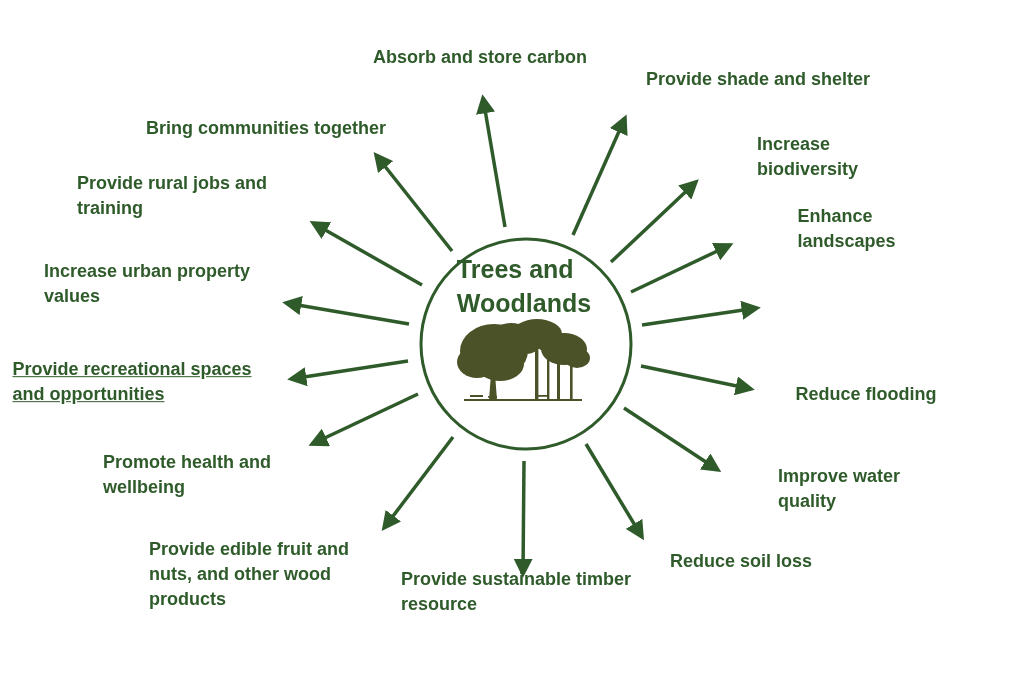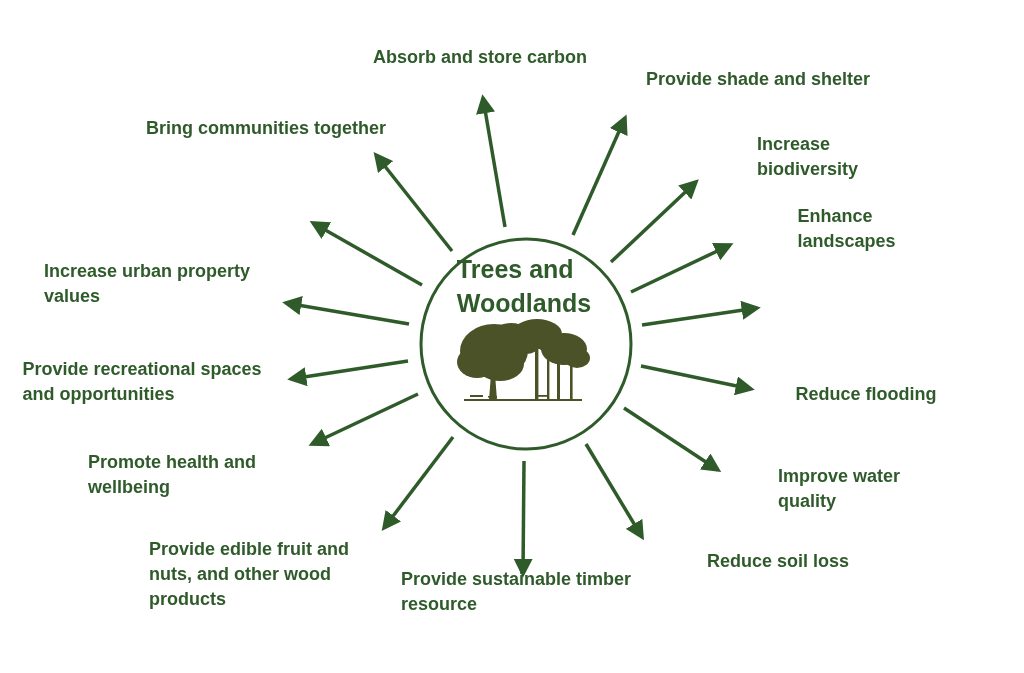--- a/index.html
+++ b/index.html
@@ -107,27 +107,29 @@
 
   <div class="center-title">Trees and
 Woodlands</div>
 
   <div class="benefit" style="left:480px; top:57px;">Absorb and store carbon</div>
   <div class="benefit" style="left:758px; top:79px;">Provide shade and shelter</div>
   <div class="benefit" style="left:846px; top:157px;">Increase biodiversity</div>
   <div class="benefit" style="left:873px; top:229px;">Enhance landscapes</div>
   <div class="benefit" style="left:866px; top:394px;">Reduce flooding</div>
   <div class="benefit" style="left:860px; top:489px;">Improve water quality</div>
-  <div class="benefit" style="left:778px; top:561px;">Reduce soil loss</div>
+  <div class="benefit" style="left:741px; top:561px;">Reduce soil loss</div>
   <div class="benefit" style="left:516px; top:592px;">Provide sustainable timber
 resource</div>
   <div class="benefit" style="left:249px; top:574px;">Provide edible fruit and
 nuts, and other wood
 products</div>
-  <div class="benefit" style="left:172px; top:475px;">Promote health and
+  <div class="benefit" style="left:187px; top:475px;">Promote health and
 wellbeing</div>
-  <div class="benefit" style="left:142px; top:382px;">Provide recreational spaces
+  <div class="benefit" style="left:132px; top:382px;text-decoration:underline;">Provide recreational spaces
 and opportunities</div>
   <div class="benefit" style="left:147px; top:284px;">Increase urban property
 values</div>
+  <div class="benefit" style="left:172px; top:196px;">Provide rural jobs and
+training</div>
   <div class="benefit" style="left:242px; top:128px;margin-left:24px;">Bring communities together</div>
 
 </div>
 
 </body></html>

